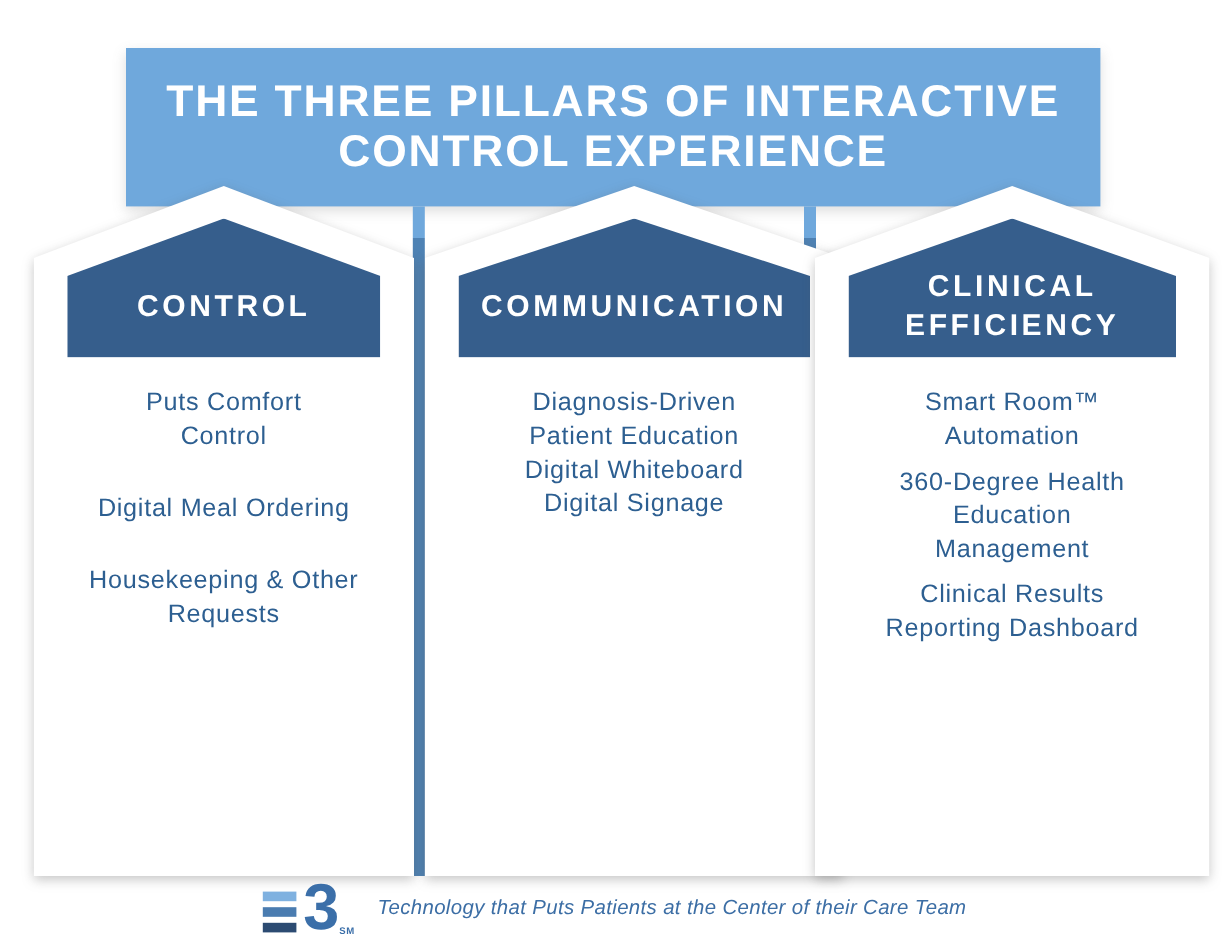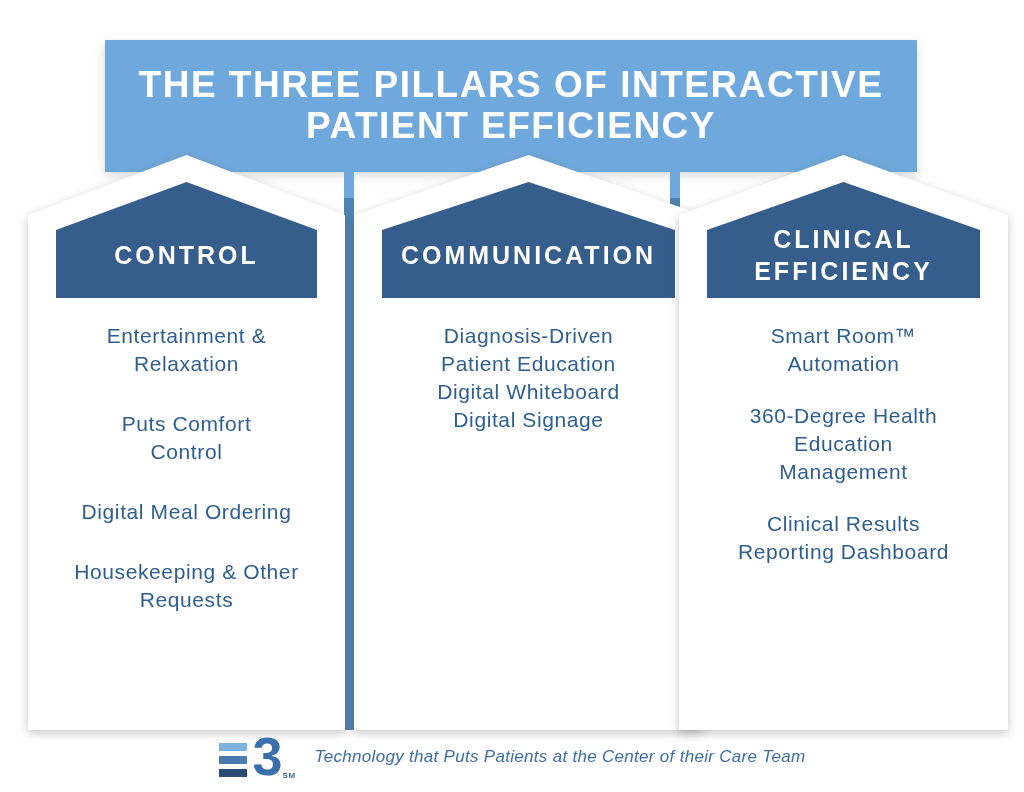--- a/index.html
+++ b/index.html
@@ -49,21 +49,21 @@
   .pillar-head-label{
     color:#ffffff;font-size:25px;font-weight:700;letter-spacing:3px;
     line-height:32px;text-align:center;white-space:pre-line;
   }
   .pillar-items{
     position:absolute;left:6px;right:6px;top:167px;
     display:flex;flex-direction:column;align-items:center;
   }
   .pillar-items-1{gap:32px;}
   .pillar-items-2{}
-  .pillar-items-3{gap:24px;}
+  .pillar-items-3{gap:10px;}
   .pillar-item{
     color:#2D5F91;font-size:21px;font-weight:400;letter-spacing:.6px;
     line-height:28px;text-align:center;white-space:pre-line;
   }
   
   .footer{
     position:absolute;left:0;right:0;top:731px;height:56px;z-index:2;
     display:flex;align-items:center;justify-content:center;gap:24px;
   }
   .logo{position:relative;width:72px;height:48px;}
@@ -82,34 +82,32 @@
   .tagline{
     color:#3C6EA5;font-size:17px;font-style:italic;font-weight:500;
     letter-spacing:.3px;padding-bottom:4px;
   }
 </style>
 </head>
 <body>
 
 <div class="header-banner">
   <div class="page-title">THE THREE PILLARS OF INTERACTIVE
-PATIENT EFFICIENCY</div>
+CONTROL EXPERIENCE</div>
 </div>
 
 <div class="pillar-divider divider-1"></div>
 <div class="pillar-divider divider-2"></div>
 
 <div class="pillar-wrap pillar-wrap-1">
   <div class="pillar">
     <div class="pillar-head">
       <div class="pillar-head-label">CONTROL</div>
     </div>
     <div class="pillar-items pillar-items-1">
-      <div class="pillar-item">Entertainment &amp;
-Relaxation</div>
       <div class="pillar-item">Puts Comfort
 Control</div>
       <div class="pillar-item">Digital Meal Ordering</div>
       <div class="pillar-item">Housekeeping &amp; Other
 Requests</div>
     </div>
   </div>
 </div>
 
 <div class="pillar-wrap pillar-wrap-2">

